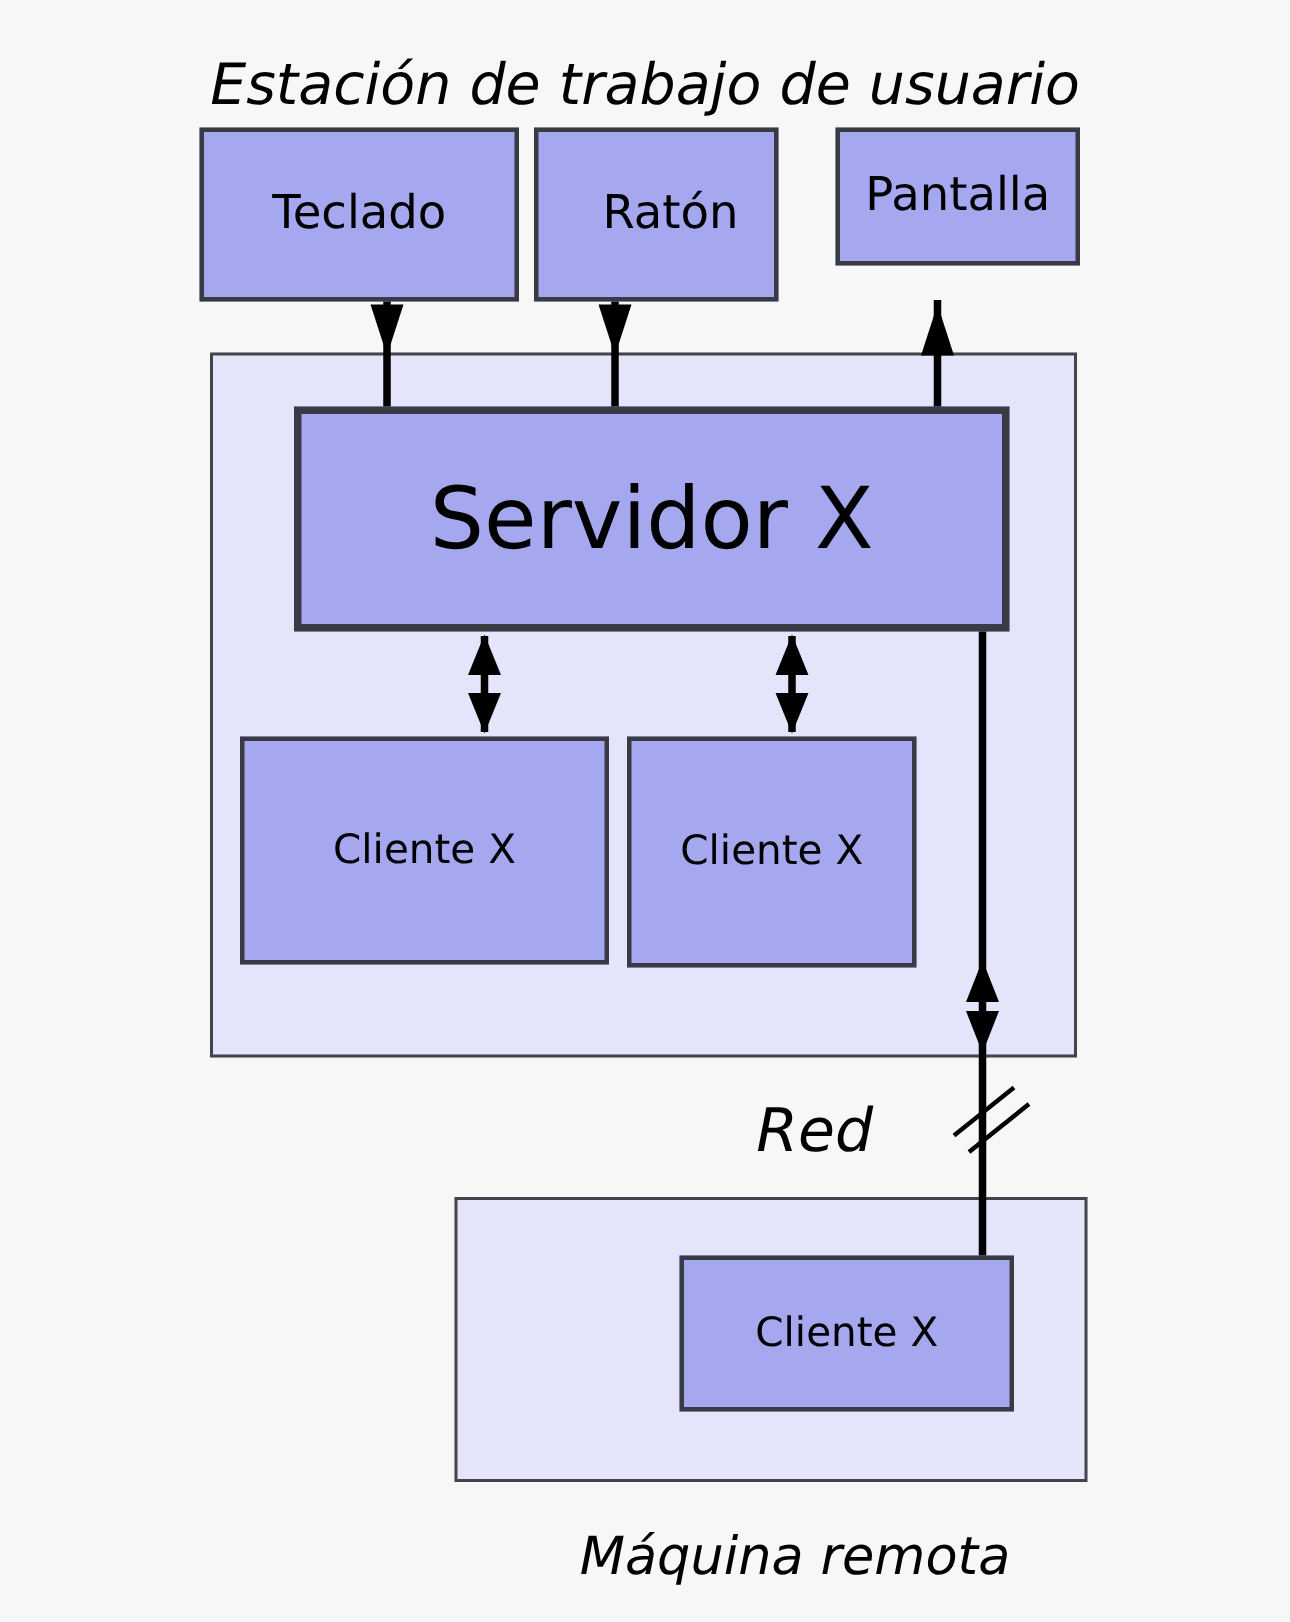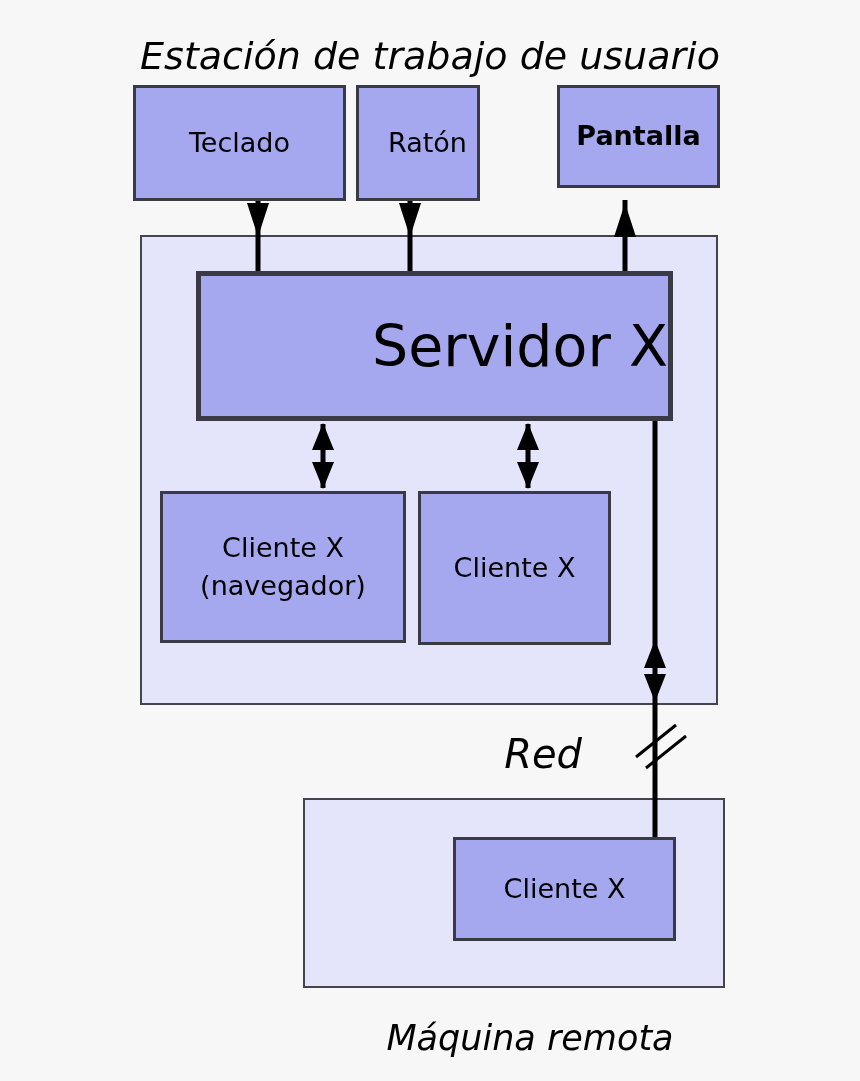--- a/index.html
+++ b/index.html
@@ -29,24 +29,24 @@
     position: absolute;
     background: #a6a8ef;
     border: 3px solid #3a3a44;
     box-sizing: border-box;
     display: flex;
     flex-direction: column;
     align-items: center;
     justify-content: center;
     text-align: center;
     z-index: 3;
-    font-size: 27px;
+    font-size: 31px;
     line-height: 1.2;
   }
-  .node-xserver { border-width: 5px; font-size: 57px; align-items: flex-end; }
+  .node-xserver { border-width: 5px; font-size: 57px; }
   .node-client { font-size: 27px; line-height: 1.4; }
   .label { position: absolute; font-style: italic; z-index: 4; }
   .title-label { left: 0; top: 34px; width: 860px; text-align: center; font-size: 38px; }
   .net-label { left: 440px; top: 731px; width: 142px; text-align: right; font-size: 40px; }
   .remote-label { left: 330px; top: 998px; width: 400px; text-align: center; font-size: 35px; margin-top: 20px; }
 </style>
 </head>
 <body>
 
 <div class="stage">
@@ -79,35 +79,34 @@
     <g stroke="#000000" stroke-width="3" fill="none">
       <line x1="636" y1="757" x2="676" y2="725"></line>
       <line x1="646" y1="768" x2="686" y2="736"></line>
     </g>
   </svg>
 
   <div class="node" style="left:133px; top:85px; width:213px; height:116px;">
     <span>Teclado</span>
   </div>
 
-  <div class="node" style="left:356px; top:85px; width:124px; height:116px;padding-left:19px;">
+  <div class="node" style="left:356px; top:85px; width:163px; height:116px;padding-left:19px;">
     <span>Ratón</span>
   </div>
 
-  <div class="node" style="left:557px; top:85px; width:163px; height:103px;font-weight:bold;">
+  <div class="node" style="left:557px; top:85px; width:163px; height:92px;">
     <span>Pantalla</span>
   </div>
 
   <div class="node node-xserver" style="left:196px; top:271px; width:477px; height:150px;">
     <span>Servidor X</span>
   </div>
 
   <div class="node node-client" style="left:160px; top:491px; width:246px; height:152px;">
     <span>Cliente X</span>
-    <span>(navegador)</span>
   </div>
 
   <div class="node node-client" style="left:418px; top:491px; width:193px; height:154px;">
     <span>Cliente X</span>
   </div>
 
   <div class="node node-client" style="left:453px; top:837px; width:223px; height:104px;">
     <span>Cliente X</span>
   </div>
 

